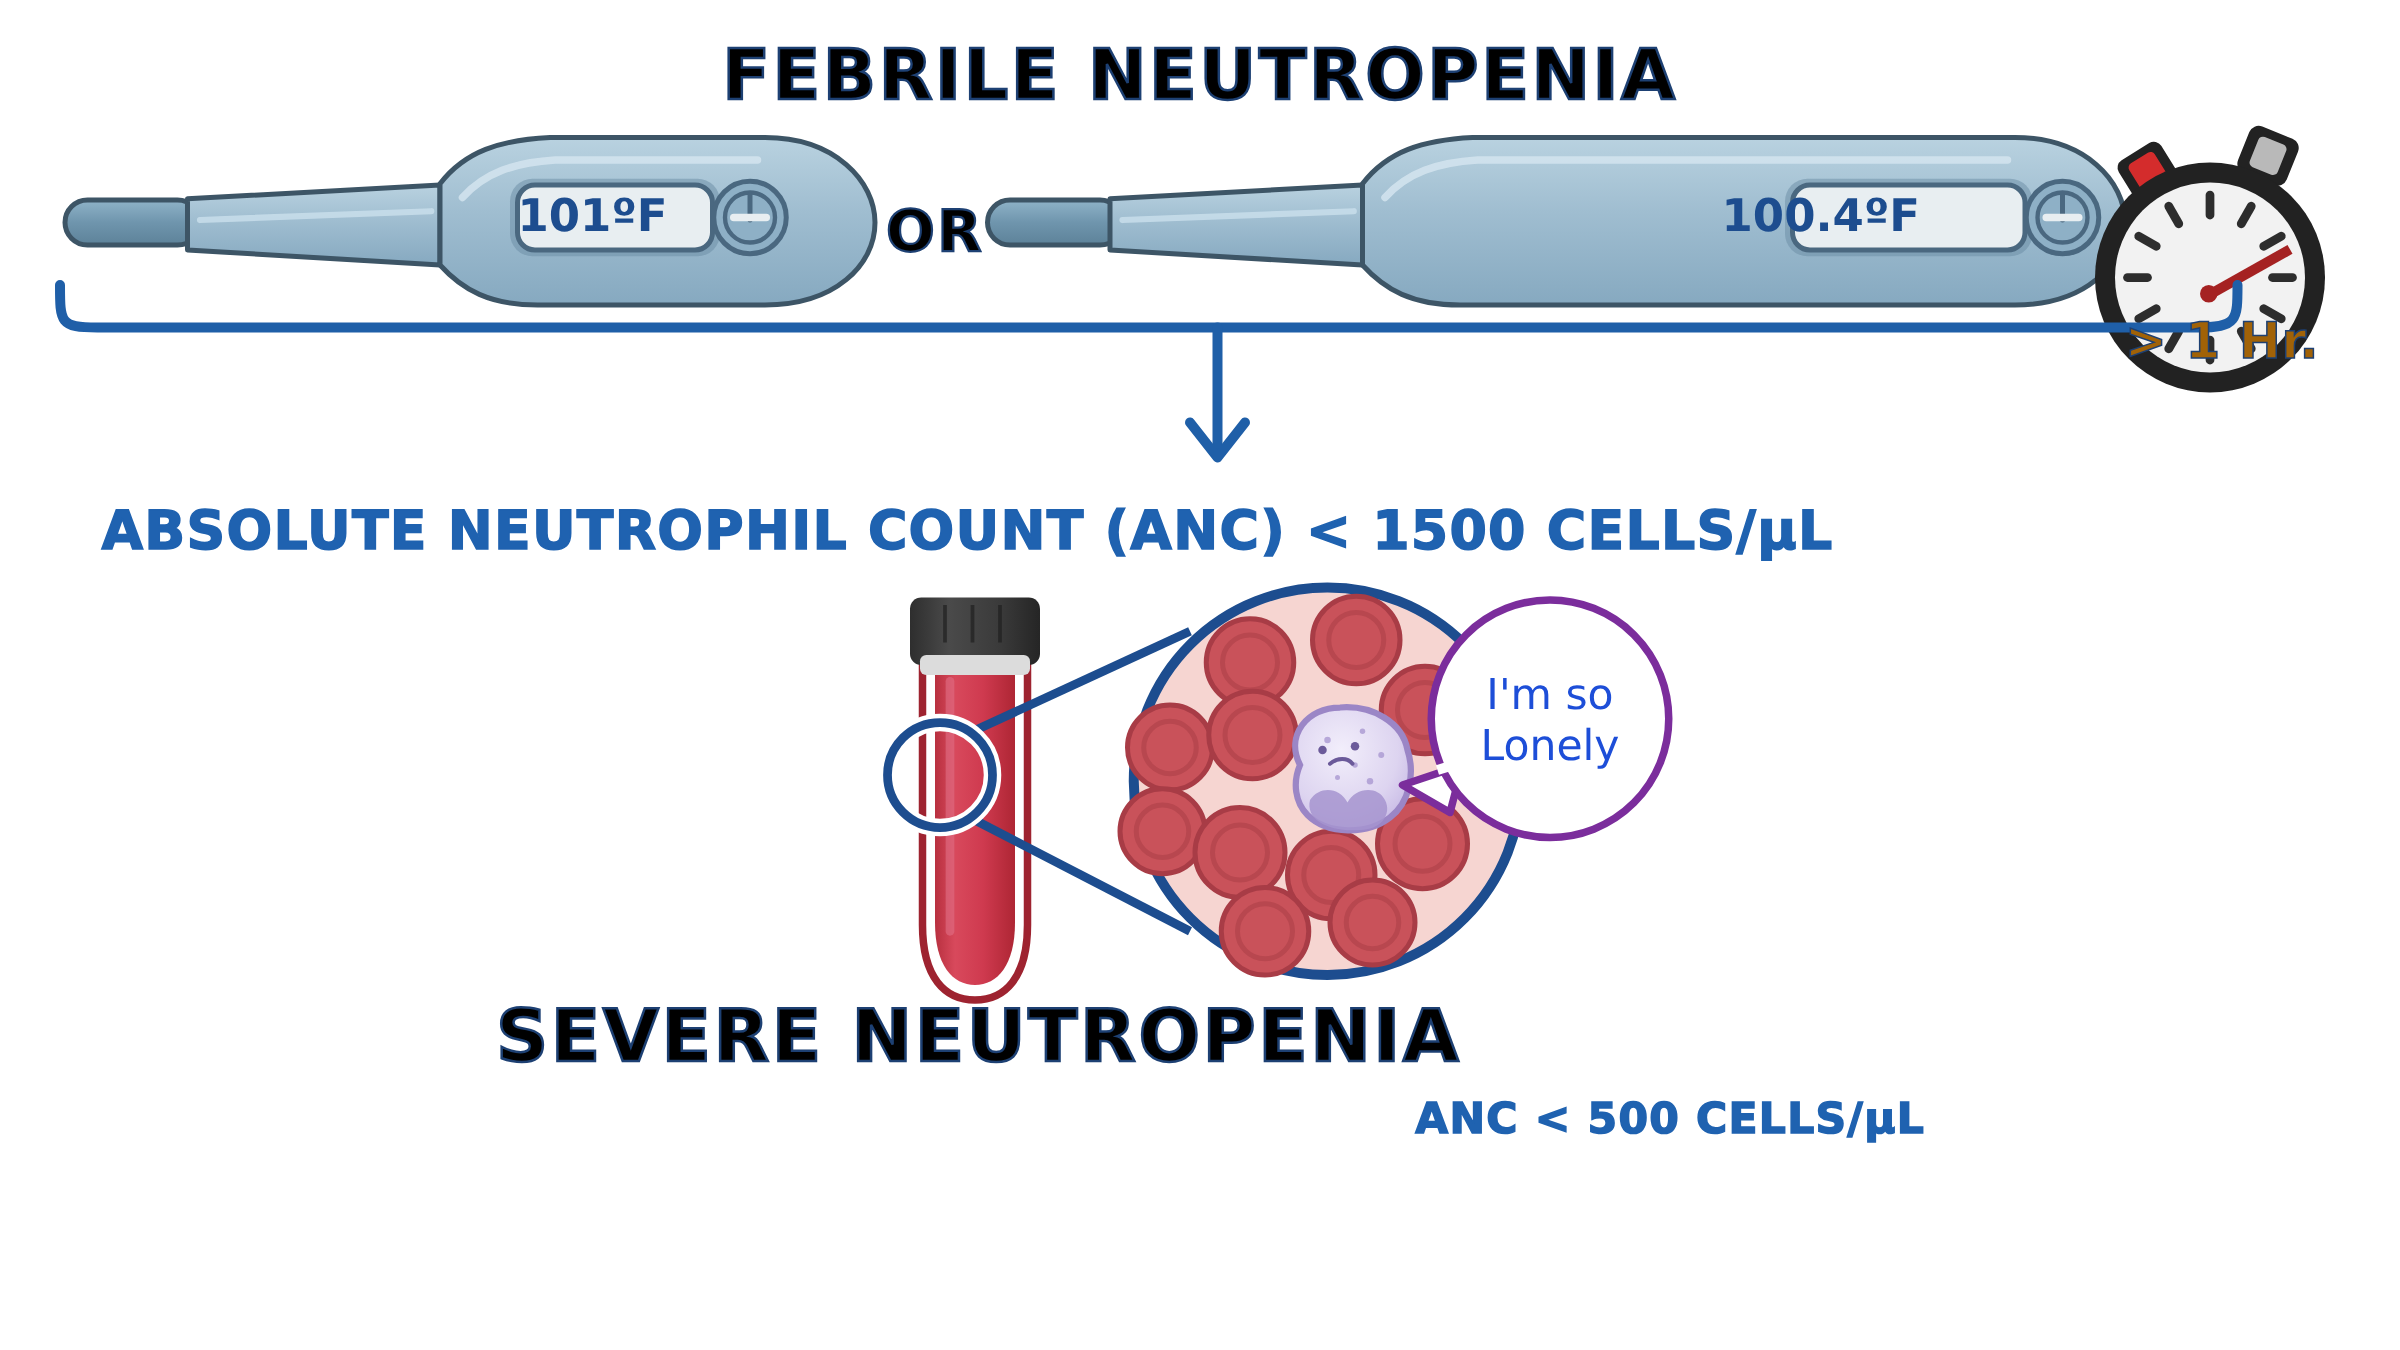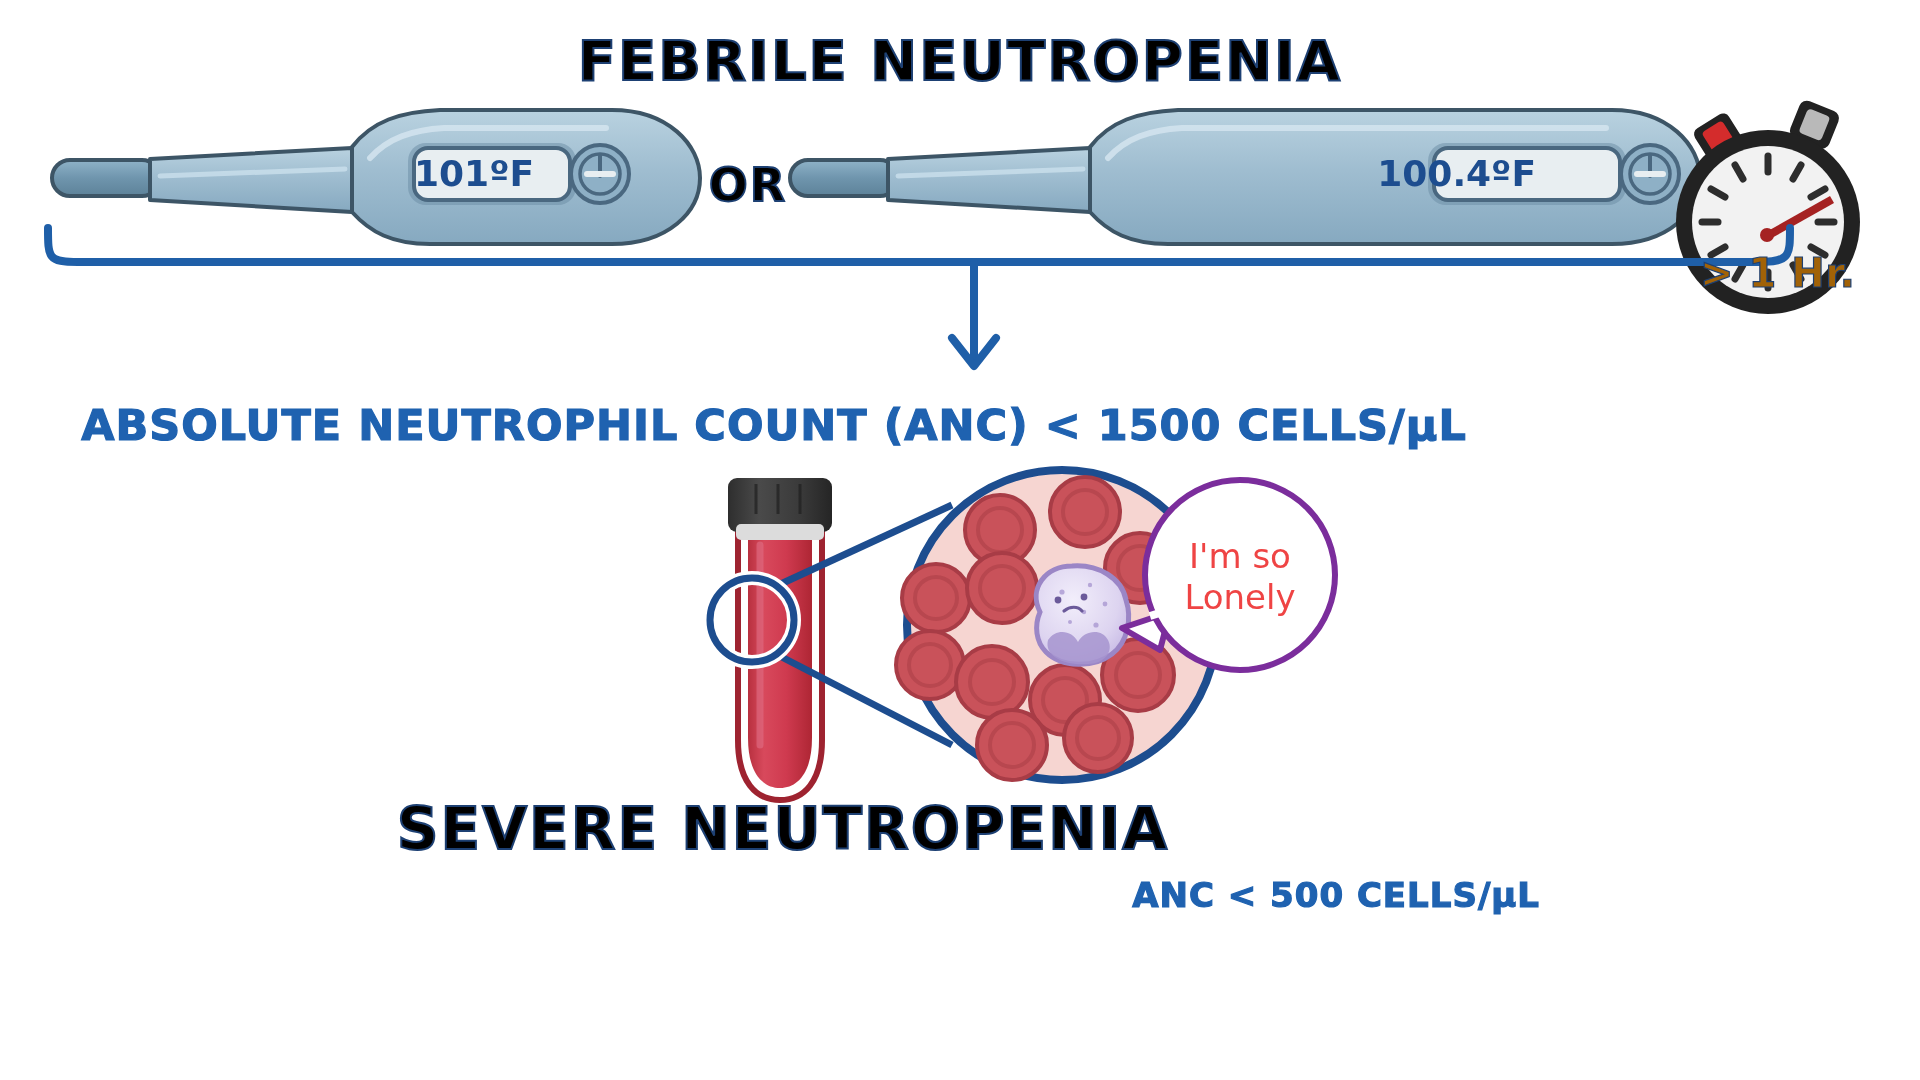--- a/index.html
+++ b/index.html
@@ -48,21 +48,21 @@
   .bracket-label {
     font-family: "DejaVu Sans", sans-serif;
     font-weight: 700;
     color: #a16207;
     white-space: nowrap;
     letter-spacing: 0.5px;
   }
   .bubble-text {
     font-family: "DejaVu Sans", sans-serif;
     font-weight: 500;
-    color: #ef4444;
+    color: #1d4ed8;
     white-space: nowrap;
     text-align: center;
     line-height: 1.22;
   }
 </style>
 </head>
 <body>
 
 <div id="stage">
 

